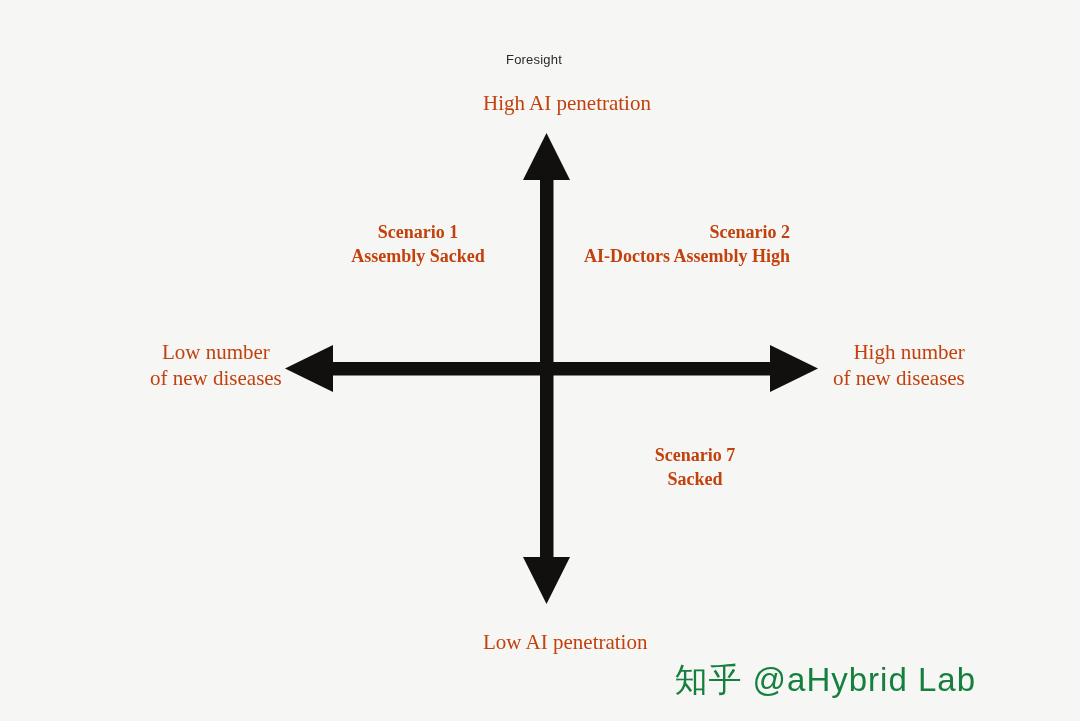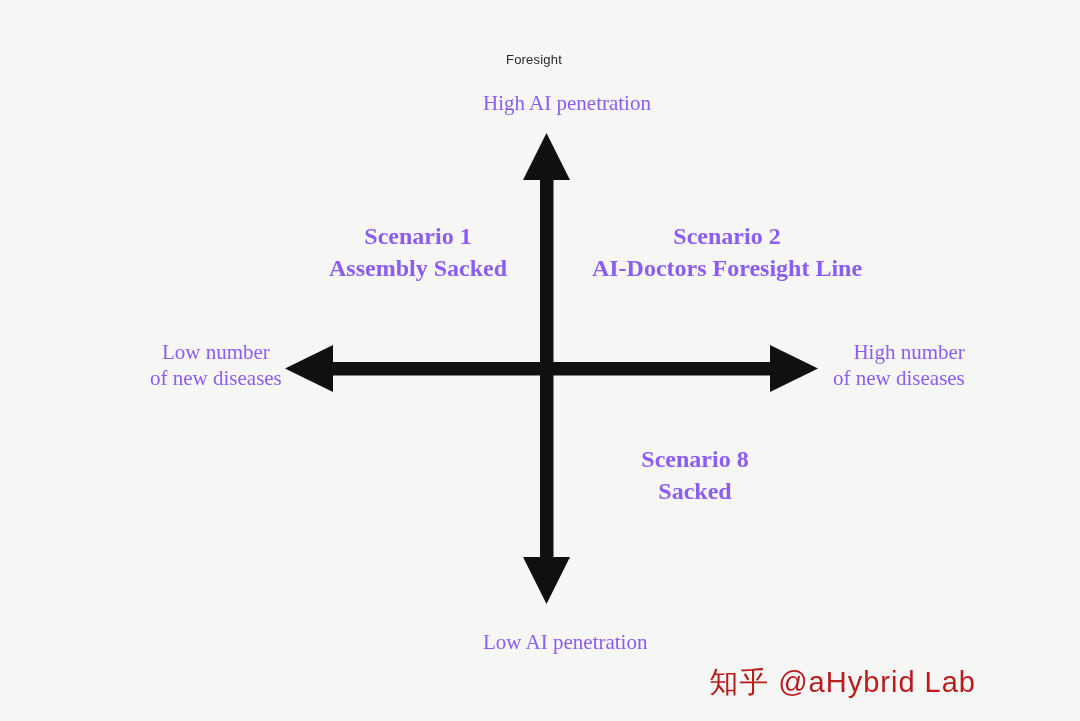--- a/index.html
+++ b/index.html
@@ -22,21 +22,21 @@
   #axes-svg {
     position: absolute;
     left: 0;
     top: 0;
     width: 1080px;
     height: 721px;
   }
 
   .lbl {
     position: absolute;
-    color: #8b5cf6;
+    color: #c2410c;
     white-space: nowrap;
     line-height: 1.22;
   }
 
   
   .foresight {
     font-family: "Liberation Sans", sans-serif;
     font-size: 13px;
     color: #2c2a29;
     left: 506px;
@@ -66,41 +66,41 @@
   }
   .axis-right {
     left: 833px;
     top: 340px;
     text-align: right;
   }
 
   
   .quad {
     font-family: "Liberation Serif", serif;
-    font-size: 24px;
+    font-size: 18px;
     font-weight: 700;
     text-align: center;
     transform: translateX(-50%);
     line-height: 1.32;
   }
   .quad-1 { left: 418px; top: 221px; }
-  .quad-2 { left: 727px; top: 221px; }
+  .quad-2 { left: 687px; top: 221px; text-align: right; }
   .quad-3 { left: 423px; top: 444px; }
   .quad-4 { left: 695px; top: 444px; }
 
   .quad .line2 { display: block; }
 
   
   .watermark {
     position: absolute;
     right: 16px;
     bottom: 18px;
     font-family: "Liberation Sans", sans-serif;
-    font-size: 29px;
-    color: #b91c1c;
+    font-size: 33px;
+    color: #15803d;
     letter-spacing: 1px;
     white-space: nowrap;
     user-select: none;
   }
 </style>
 </head>
 <body>
 
 <div id="canvas">
 
@@ -135,24 +135,24 @@
     <span>of new diseases</span>
   </div>
 
   <div class="lbl quad quad-1">
     <span>Scenario 1</span>
     <span class="line2">Assembly Sacked</span>
   </div>
 
   <div class="lbl quad quad-2">
     <span>Scenario 2</span>
-    <span class="line2">AI-Doctors Foresight Line</span>
+    <span class="line2">AI-Doctors Assembly High</span>
   </div>
 
 
   <div class="lbl quad quad-4">
-    <span>Scenario 8</span>
+    <span>Scenario 7</span>
     <span class="line2">Sacked</span>
   </div>
 
   <div class="watermark">知乎 @aHybrid Lab</div>
 
 </div>
 
 </body></html>

